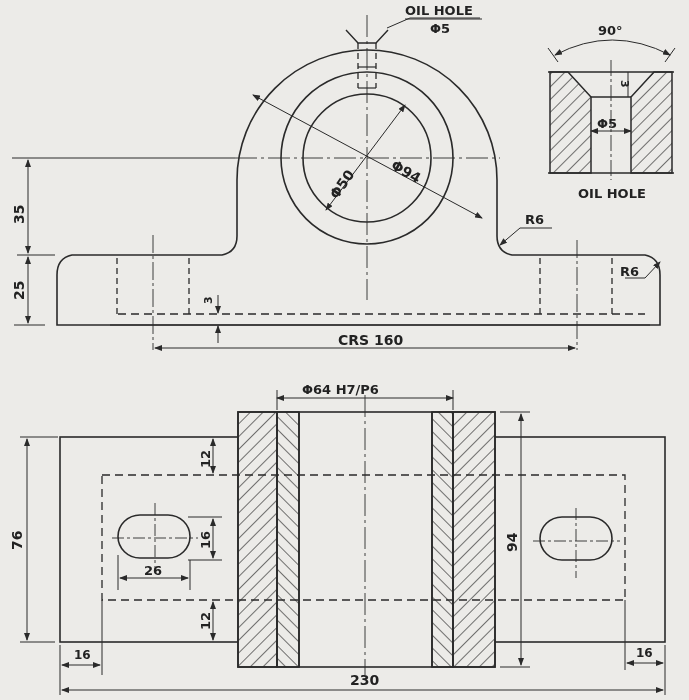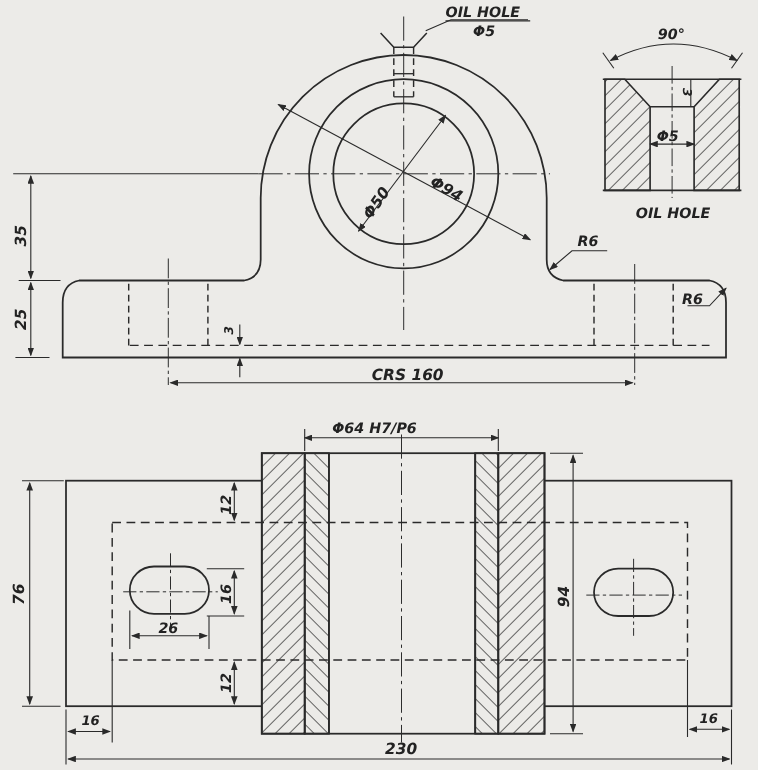--- a/index.html
+++ b/index.html
@@ -1,17 +1,17 @@
 <!DOCTYPE html>
 <html><head>
 <meta charset="utf-8">
 <style>
   html,body{margin:0;padding:0;background:#ecebe8;}
   body{width:689px;height:700px;overflow:hidden;position:relative;font-family:"DejaVu Sans",sans-serif;}
-  #canvas{position:absolute;left:0;top:0;width:650px;height:700px;font-style:italic;}
+  #canvas{position:absolute;left:0;top:0;width:650px;height:700px;}
   svg text{font-family:"DejaVu Sans",sans-serif;font-weight:bold;fill:#222;}
 </style>
 </head>
 <body>
 
 <div id="canvas">
 <svg width="689" height="700" viewBox="0 0 689 700" xmlns="http://www.w3.org/2000/svg">
   <defs>
     <pattern id="hatchR" patternUnits="userSpaceOnUse" width="9" height="9" patternTransform="rotate(45)">
       <line x1="0" y1="0" x2="0" y2="9" stroke="#2a2a2a" stroke-width="1.3"></line>

